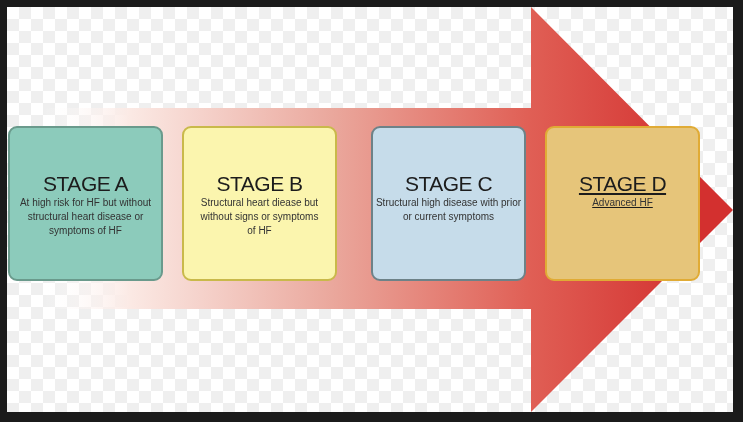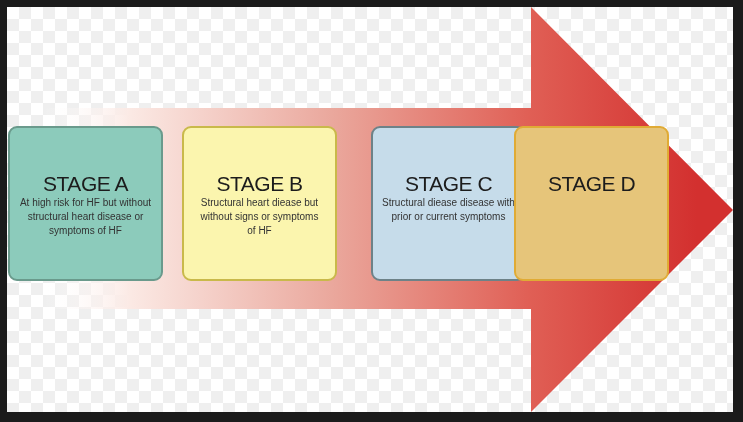--- a/index.html
+++ b/index.html
@@ -29,21 +29,21 @@
     display: block; margin-top: 44px;
     font-size: 21px; letter-spacing: -0.5px; line-height: 24px;
   }
   .stage .desc {
     display: block; margin: 0 auto; width: 146px;
     font-size: 10px; line-height: 14px; color: #333;
   }
   .stage-a { left: 1px;   background: #8ccbbb; border: 2px solid #6a9a8c; }
   .stage-b { left: 175px; background: #fbf5ae; border: 2px solid #c9b94a; }
   .stage-c { left: 364px; background: #c6dcea; border: 2px solid #6d8288; }
-  .stage-d { left: 507px; background: #e6c57a; border: 2px solid #e0ab35; }
+  .stage-d { left: 538px; background: #e6c57a; border: 2px solid #e0ab35; text-decoration: underline; }
 </style>
 </head>
 <body>
 
 <div class="canvas">
   <svg class="arrow" width="726" height="405" viewBox="0 0 726 405">
     <defs>
       <linearGradient id="arrowGrad" x1="0" y1="0" x2="726" y2="0" gradientUnits="userSpaceOnUse">
         <stop offset="0.05" stop-color="#ffffff" stop-opacity="0"></stop>
         <stop offset="0.17" stop-color="#fbe9e4"></stop>
@@ -60,19 +60,20 @@
     <span class="desc">At high risk for HF but without structural heart disease or symptoms of HF</span>
   </div>
 
   <div class="stage stage-b">
     <span class="title">STAGE B</span>
     <span class="desc" style="width:120px">Structural heart diease but without signs or symptoms of HF</span>
   </div>
 
   <div class="stage stage-c">
     <span class="title">STAGE C</span>
-    <span class="desc">Structural diease disease with prior or current symptoms</span>
+    <span class="desc">Structural high disease with prior or current symptoms</span>
   </div>
 
   <div class="stage stage-d">
     <span class="title">STAGE D</span>
+    <span class="desc">Advanced HF</span>
   </div>
 </div>
 
 </body></html>

